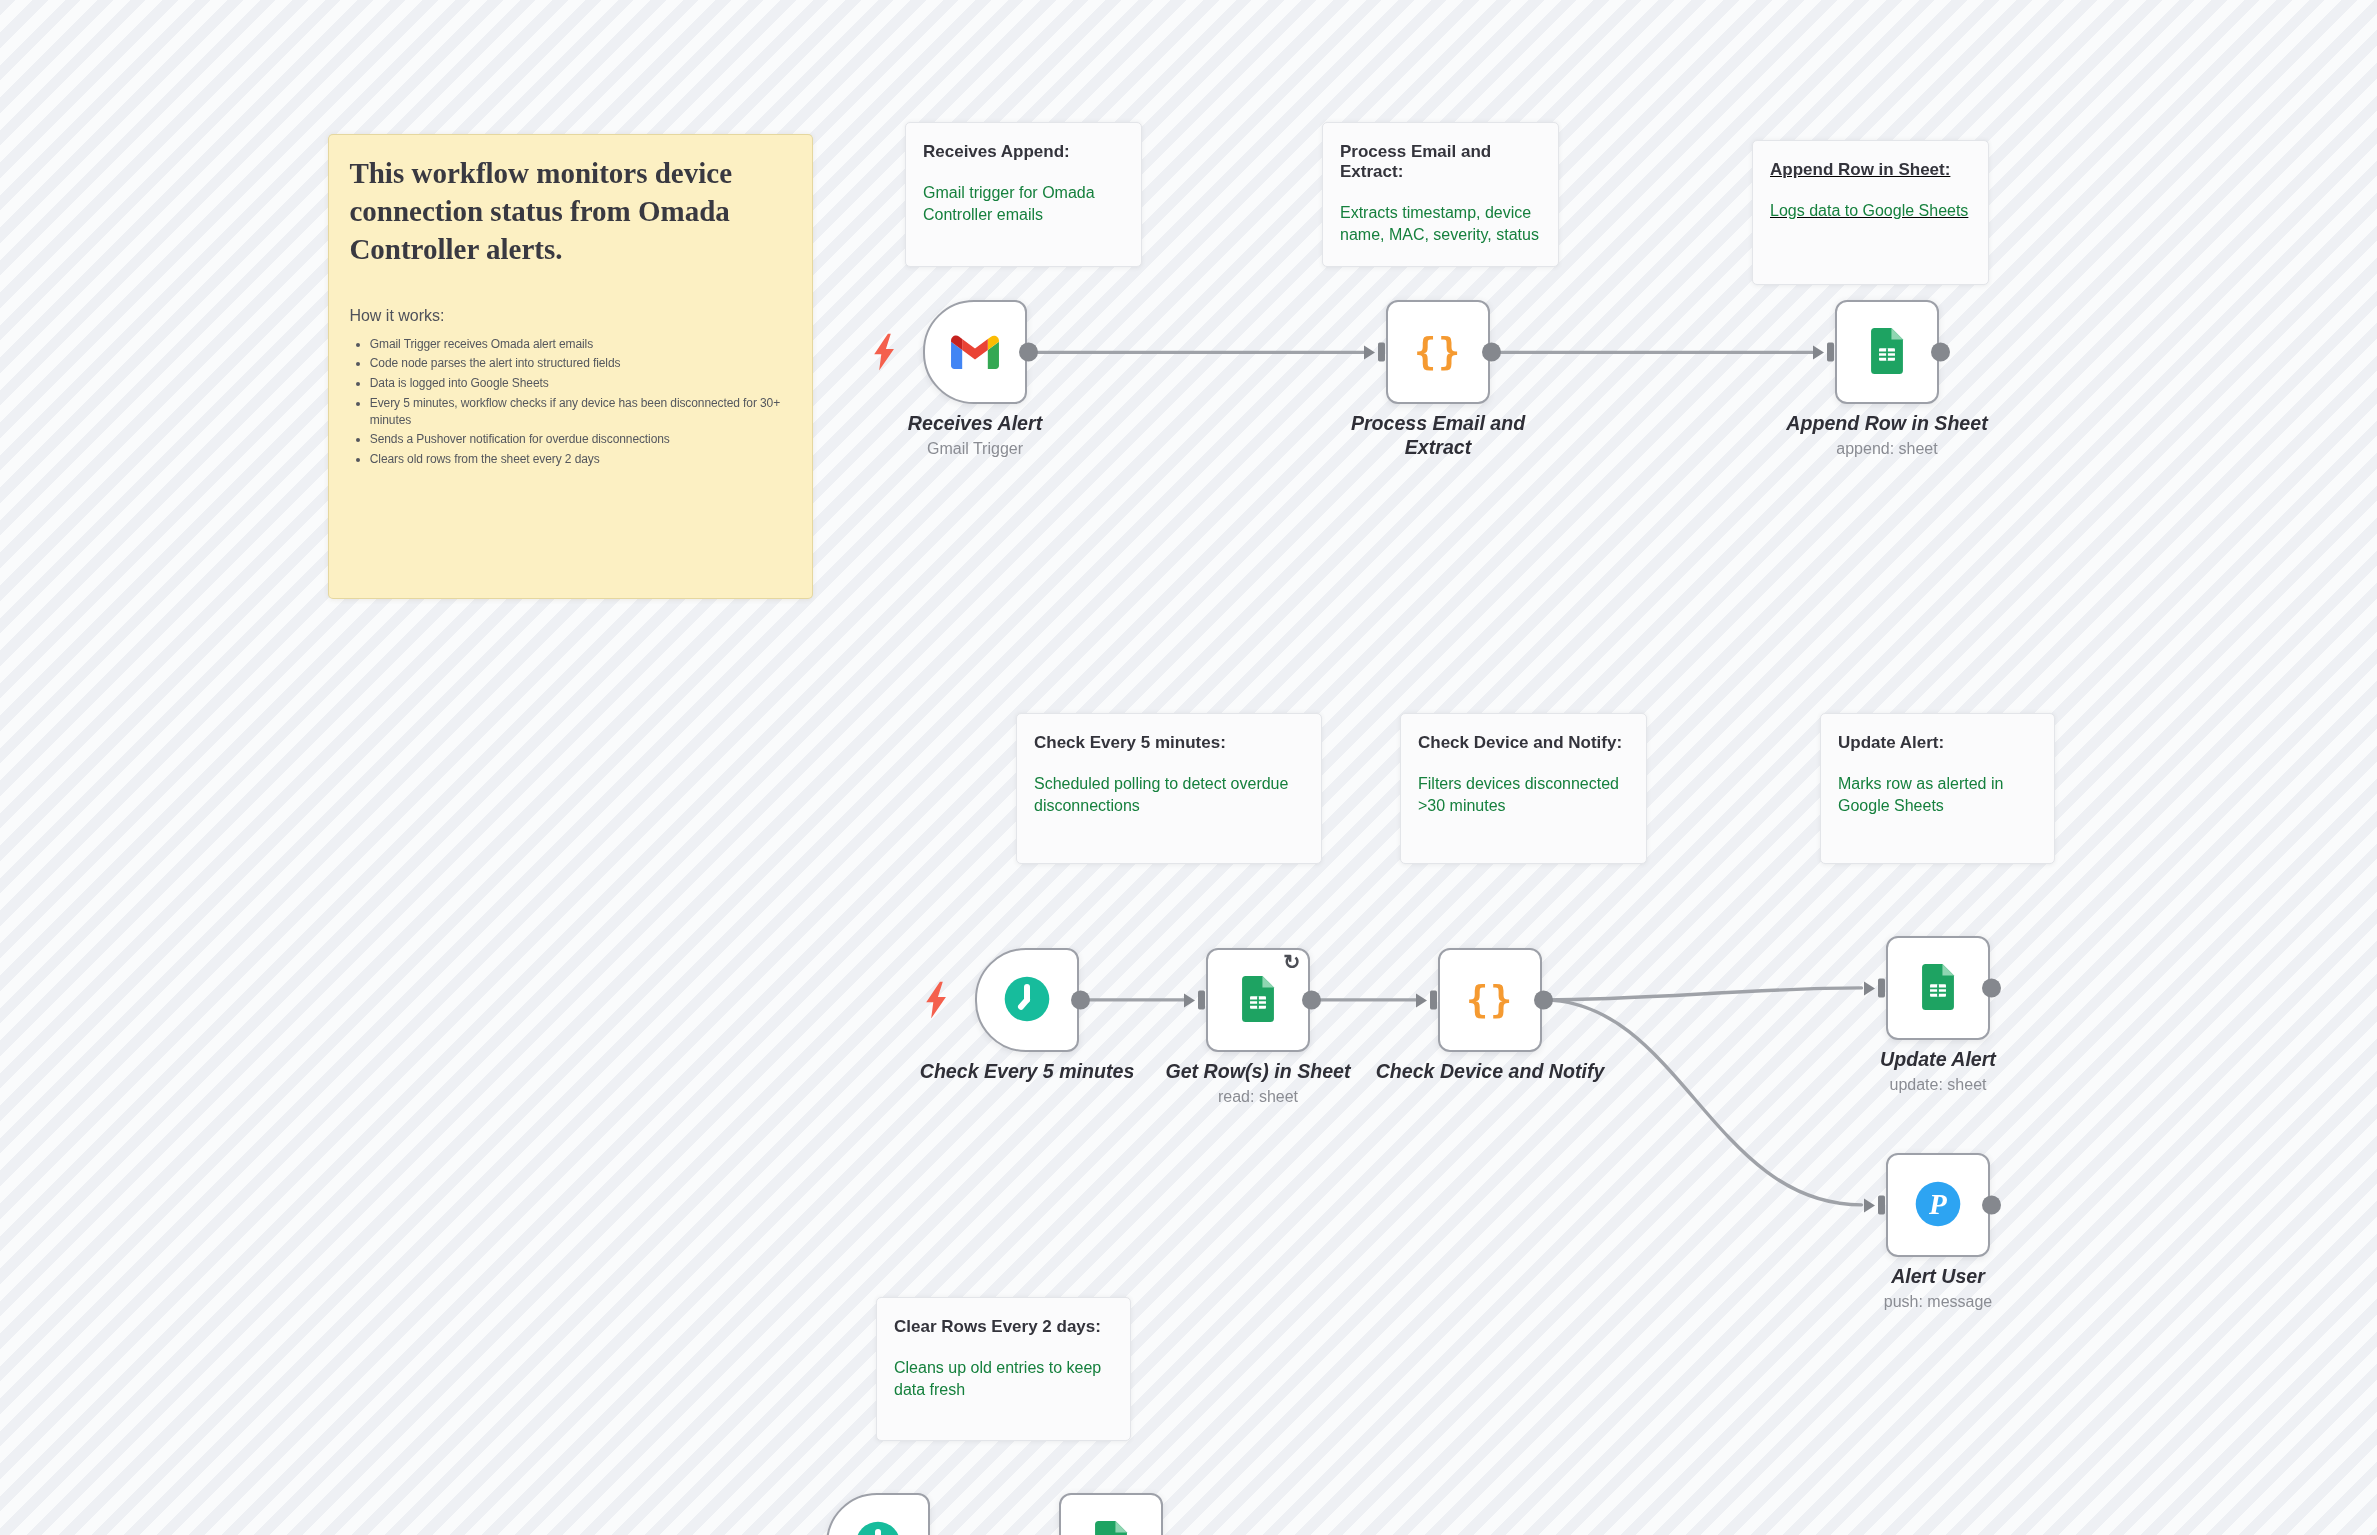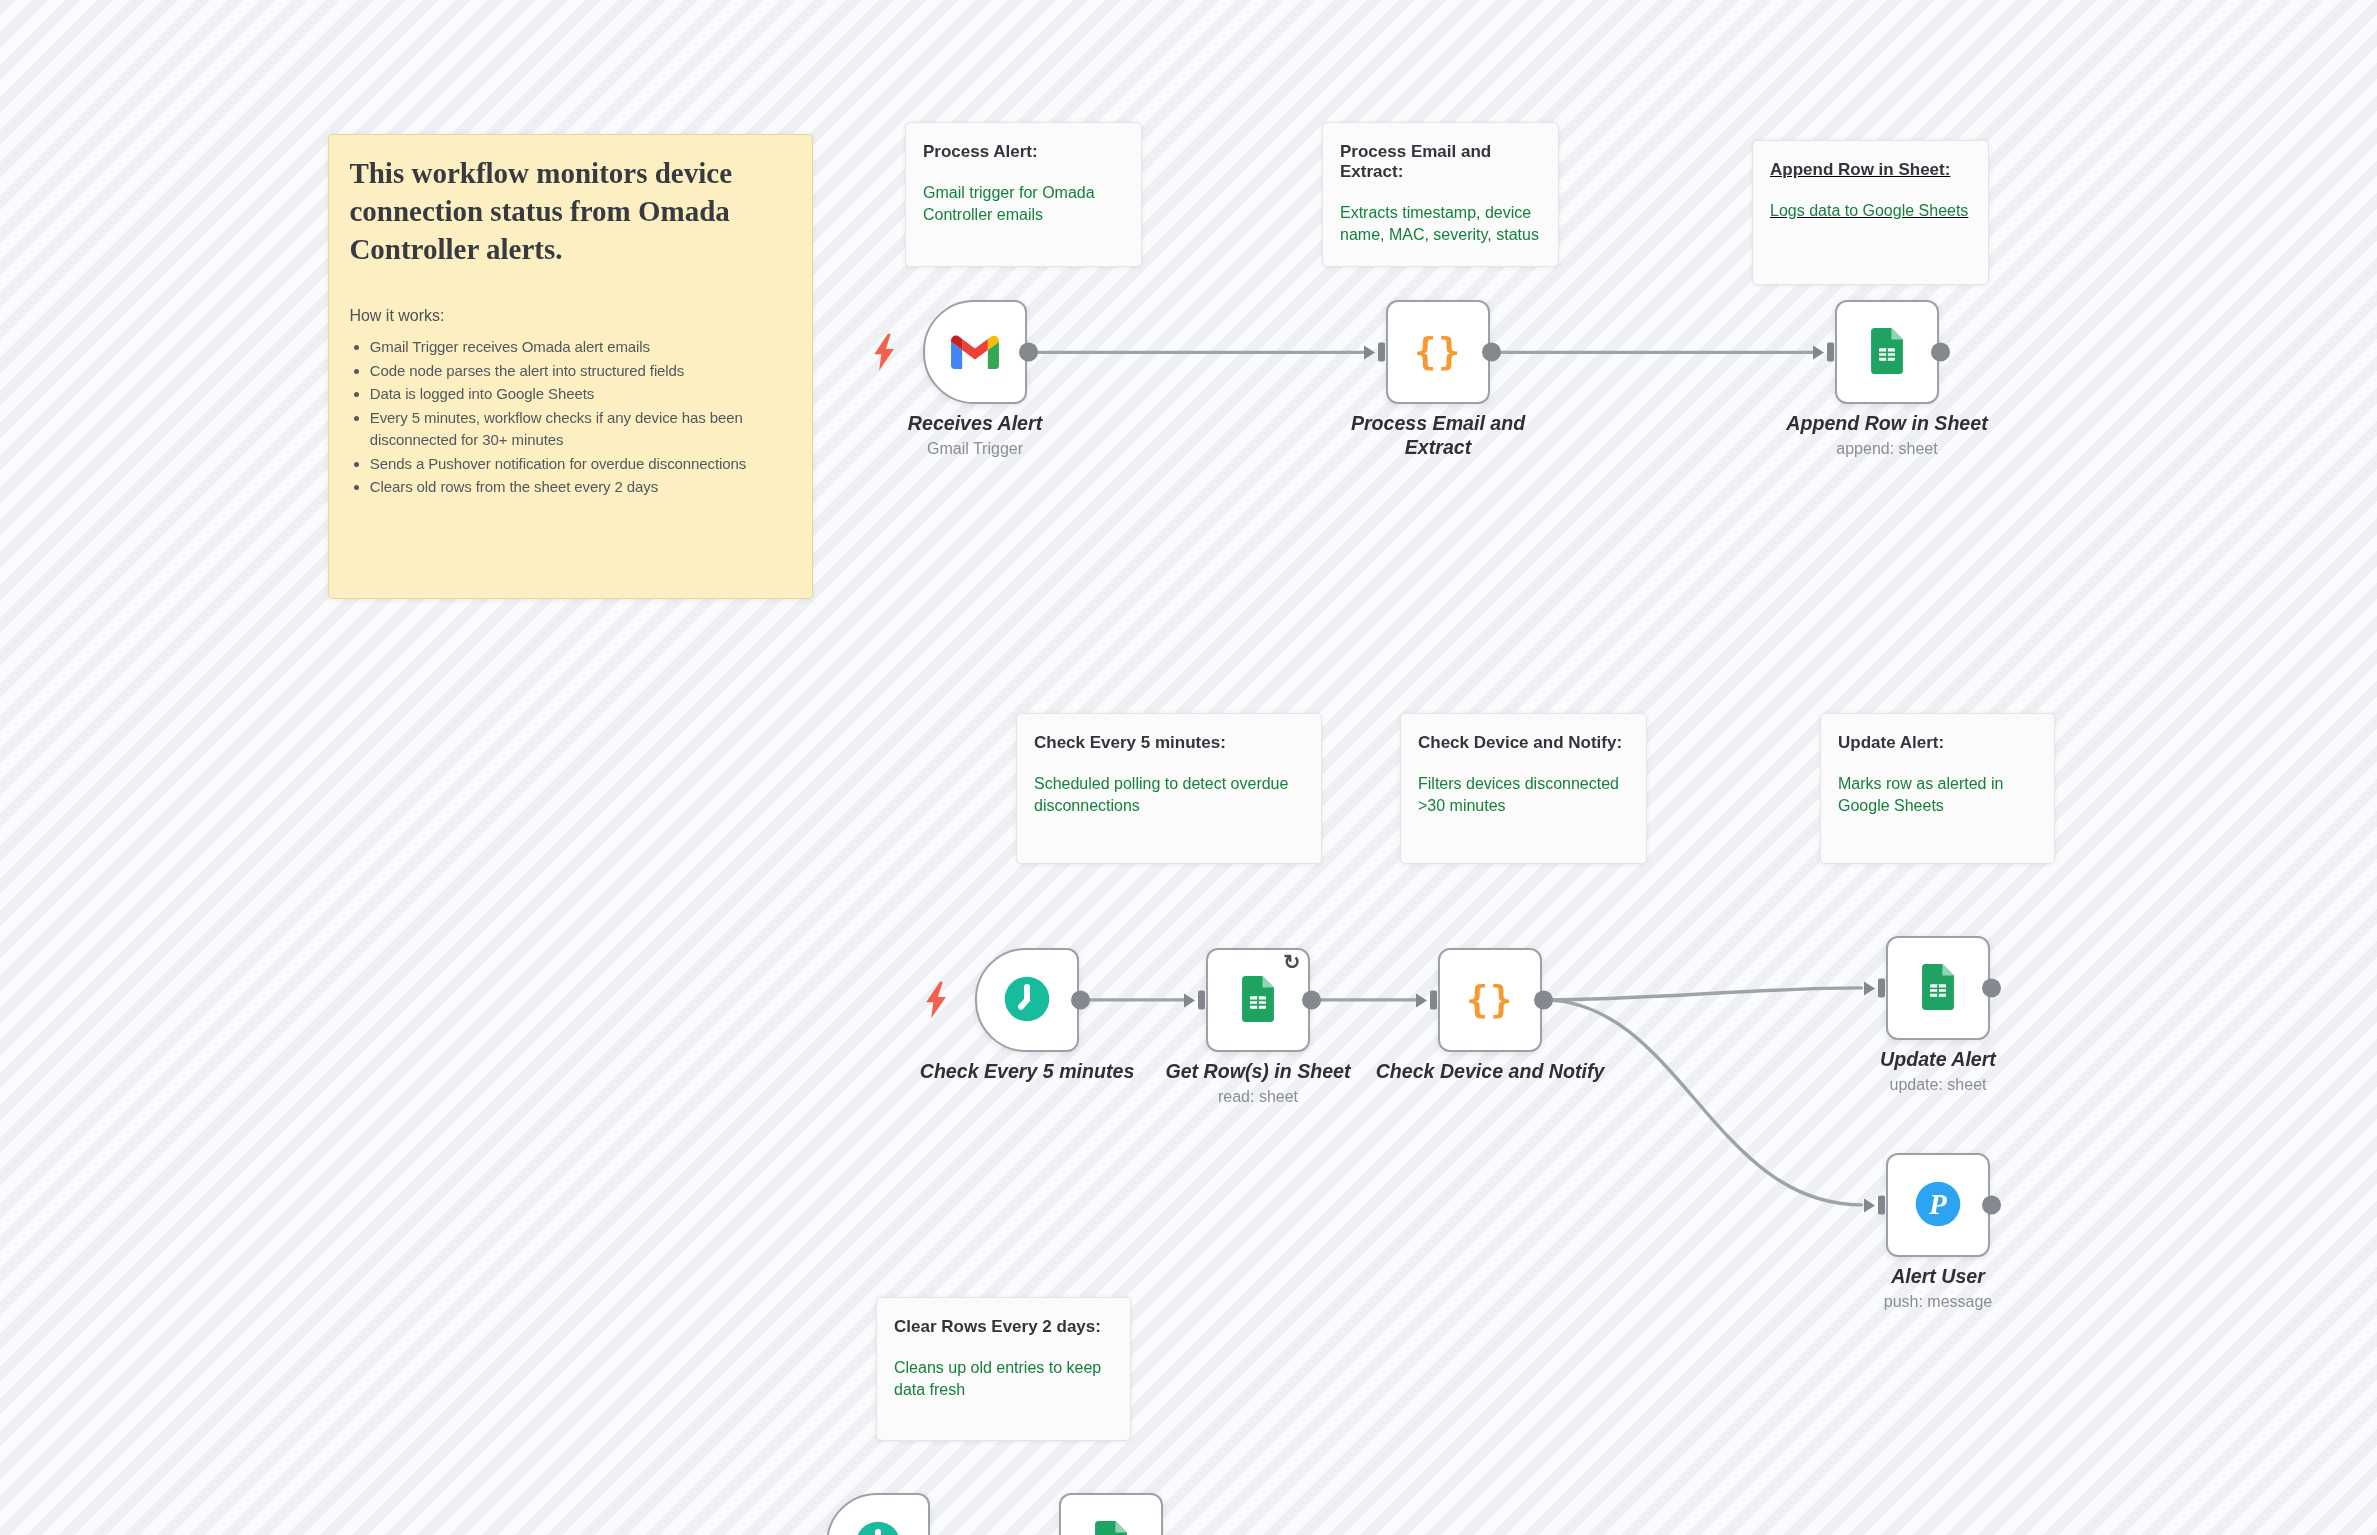--- a/index.html
+++ b/index.html
@@ -14,21 +14,21 @@
     padding:19px 17px;box-shadow:0 0.9px 4.3px rgba(60,60,70,.08);box-sizing:border-box;
   }
   .note h4{font-size:17px;margin:0 0 20.4px;color:#34343c;font-weight:700;}
   .note p{font-size:16px;margin:0;color:#15803d;line-height:1.38;}
   .note-yellow{
     position:absolute;background:#fcf0c3;border:0.9px solid rgba(170,150,70,.28);border-radius:5.1px;
     padding:20.4px 20.4px;box-shadow:0 0.9px 5.1px rgba(120,100,40,.10);box-sizing:border-box;
   }
   .note-yellow h2{font-size:29px;line-height:1.3;color:#393941;margin:0 0 39px;font-weight:700;font-family:Liberation Serif, serif;}
   .note-yellow .how{font-size:16px;color:#4e515a;margin:0 0 10.2px;}
-  .note-yellow ul{margin:0;padding-left:20.4px;color:#54575e;font-size:15px;line-height:1.42;letter-spacing:-0.1px;}
+  .note-yellow ul{margin:0;padding-left:20.4px;color:#54575e;font-size:12px;line-height:1.42;letter-spacing:-0.1px;}
   .note-yellow li{margin-bottom:2.6px;}
   
   .node{position:absolute;width:104px;height:104px;z-index:2;}
   .node .box{
     width:104px;height:104px;background:#fff;border:2.1px solid #9da0a8;border-radius:12px;
     box-shadow:0 1.7px 6.8px rgba(50,50,60,.10);display:flex;align-items:center;justify-content:center;
     position:relative;box-sizing:border-box;
   }
   .node.trigger .box{border-radius:51px 12px 12px 51px;}
   .node .label{
@@ -83,21 +83,21 @@
         <li>Gmail Trigger receives Omada alert emails</li>
         <li>Code node parses the alert into structured fields</li>
         <li>Data is logged into Google Sheets</li>
         <li>Every 5 minutes, workflow checks if any device has been disconnected for 30+ minutes</li>
         <li>Sends a Pushover notification for overdue disconnections</li>
         <li>Clears old rows from the sheet every 2 days</li>
       </ul>
   </div>
 
   <div class="note" style="left:905px;top:122px;width:237px;height:145px;">
-    <h4>Process Alert:</h4>
+    <h4>Receives Append:</h4>
     <p>Gmail trigger for Omada Controller emails</p>
   </div>
   <div class="note" style="left:1322px;top:122px;width:237px;height:145px;">
     <h4>Process Email and Extract:</h4>
     <p>Extracts timestamp, device name, MAC, severity, status</p>
   </div>
   <div class="note" style="left:1752px;top:140px;width:237px;height:145px;text-decoration:underline;">
     <h4>Append Row in Sheet:</h4>
     <p>Logs data to Google Sheets</p>
   </div>

